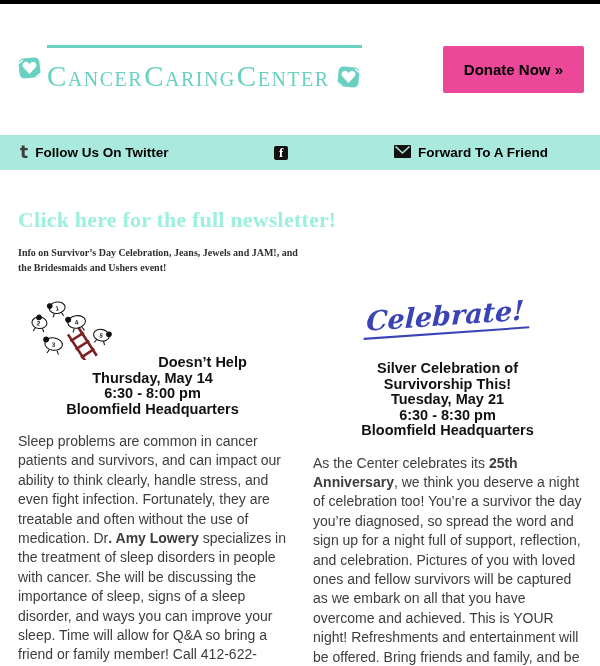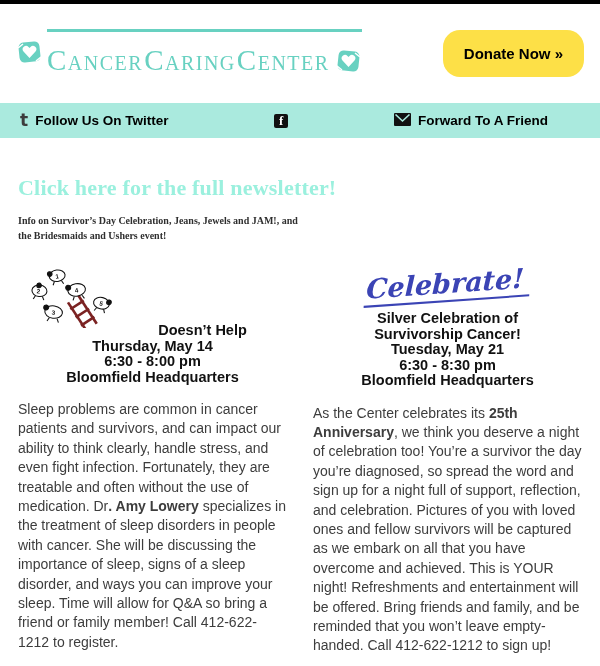--- a/index.html
+++ b/index.html
@@ -6,35 +6,35 @@
   html,body { background:#fff; }
   body {
     width:600px; height:666px; overflow:hidden;
     font-family:"Liberation Sans", sans-serif;
     position:relative;
   }
   .top-bar { height:4px; background:#000; }
 
   
   .header {
-    height:99px; padding:0 16px 0 16px;
+    height:131px; padding:0 16px 0 16px;
     display:flex; align-items:center; justify-content:space-between;
     background:#fff;
   }
   .logo { display:flex; align-items:flex-start; gap:4px; cursor:pointer; }
   .heart-icon { flex:0 0 auto; margin-top:10px; }
   .heart-icon.right { transform:scaleX(-1); margin-top:12px; margin-left:4px; }
   .logo-main { display:flex; flex-direction:column; }
   .logo-rule { height:3px; border-top:2px solid #68d1c1; border-bottom:1px solid #68d1c1; margin-bottom:4px; }
   .logo-line { display:flex; align-items:flex-end; }
   .logo-words { white-space:nowrap; color:#68d1c1; font-family:"Liberation Serif", serif; }
   .logo-word { display:inline-block; text-transform:uppercase; font-size:20px; letter-spacing:1.5px; margin-right:1px; line-height:30px; }
   .logo-word::first-letter { font-size:29px; }
   .donate-btn {
-    background:#fde047; border:none; border-radius:17px;
+    background:#ec4899; border:none; border-radius:2px;
     padding:15px 21px; font-weight:bold; font-size:15px; color:#000;
     font-family:"Liberation Sans", sans-serif; cursor:pointer; white-space:nowrap;
   }
 
   
   .social-bar {
     height:35px; background:#aaeade;
     display:flex; align-items:center; justify-content:space-between;
     padding:0 52px 0 20px;
   }
@@ -49,21 +49,21 @@
   
   .intro { padding:37px 18px 0 18px;font-family:Liberation Serif, serif; }
   .headline { color:#9bf0de; font-size:22px; font-weight:bold; letter-spacing:0.2px; cursor:pointer; }
   .subtext { margin-top:12px; font-weight:bold; font-size:10px; line-height:15px; color:#2e2e2e; }
 
   
   .columns { display:flex; gap:26px; padding:23px 18px 0 18px; }
   .col { flex:1; min-width:0; }
   .sheep-img { float:left; width:92px; height:62px; margin:0 2px 2px 6px; }
   .event-head { margin-top:57px; text-align:center; font-weight:bold; font-size:14.5px; line-height:15.5px; color:#111; }
-  .col-right .event-head { margin-top:3px; }
+  .col-right .event-head { margin-top:21px; }
   .celebrate-wrap { text-align:center; margin-top:2px; height:40px; }
   .celebrate {
     display:inline-block; font-family:"DejaVu Serif", serif; font-style:italic; font-weight:bold;
     font-size:27px; color:#3b44b5; transform:rotate(-4deg) skewX(-6deg);
     border-bottom:2px solid #3b44b5; padding:0 6px 1px 2px;
   }
   .event-body { margin-top:15px; font-size:14px; line-height:19.4px; color:#3d3d3d; }
 </style>
 </head>
 <body>
@@ -186,21 +186,21 @@
     </div>
     <p class="event-body"><span>Sleep problems are common in cancer patients and survivors, and can impact our ability to think clearly, handle stress, and even fight infection. Fortunately, they are treatable and often without the use of medication. Dr</span><b>. Amy Lowery</b><span> specializes in the treatment of sleep disorders in people with cancer. She will be discussing the importance of sleep, signs of a sleep disorder, and ways you can improve your sleep. Time will allow for Q&amp;A so bring a friend or family member! Call 412-622-1212 to register.</span></p>
   </div>
 
   <div class="col col-right">
     <div class="celebrate-wrap">
       <span class="celebrate">Celebrate!</span>
     </div>
     <div class="event-head">
       <div>Silver Celebration of</div>
-      <div>Survivorship Cancer!</div>
+      <div>Survivorship This!</div>
       <div>Tuesday, May 21</div>
       <div>6:30 - 8:30 pm</div>
       <div>Bloomfield Headquarters</div>
     </div>
     <p class="event-body"><span>As the Center celebrates its </span><b>25th Anniversary</b><span>, we think you deserve a night of celebration too! You’re a survivor the day you’re diagnosed, so spread the word and sign up for a night full of support, reflection, and celebration. Pictures of you with loved ones and fellow survivors will be captured as we embark on all that you have overcome and achieved. This is YOUR night! Refreshments and entertainment will be offered. Bring friends and family, and be reminded that you won’t leave empty-handed. Call 412-622-1212 to sign up!</span></p>
   </div>
 
 </div>
 
 </body></html>

